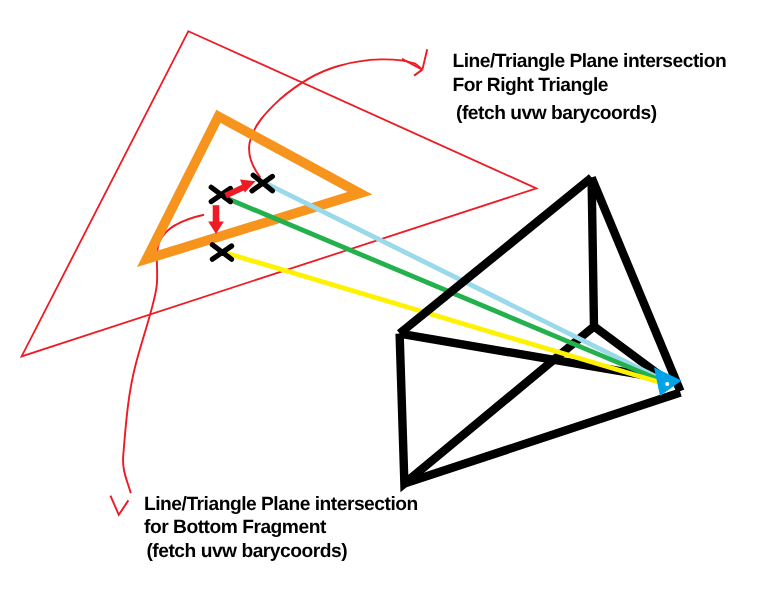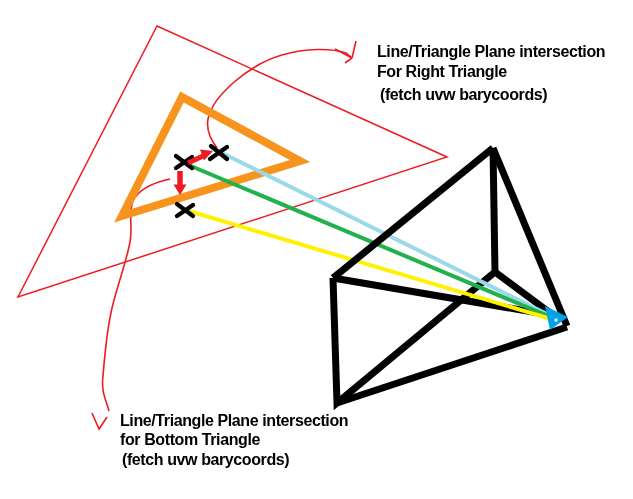--- a/index.html
+++ b/index.html
@@ -58,16 +58,16 @@
   </svg>
 
   <div class="note" id="note-top">
     <div class="l1">Line/Triangle Plane intersection</div>
     <div class="l2">For Right Triangle</div>
     <div class="l3">(fetch uvw barycoords)</div>
   </div>
 
   <div class="note" id="note-bottom">
     <div class="l1">Line/Triangle Plane intersection</div>
-    <div class="l2">for Bottom Triangle</div>
+    <div class="l2">for Bottom Fragment</div>
     <div class="l3">(fetch uvw barycoords)</div>
   </div>
 </div>
 
 </body></html>

